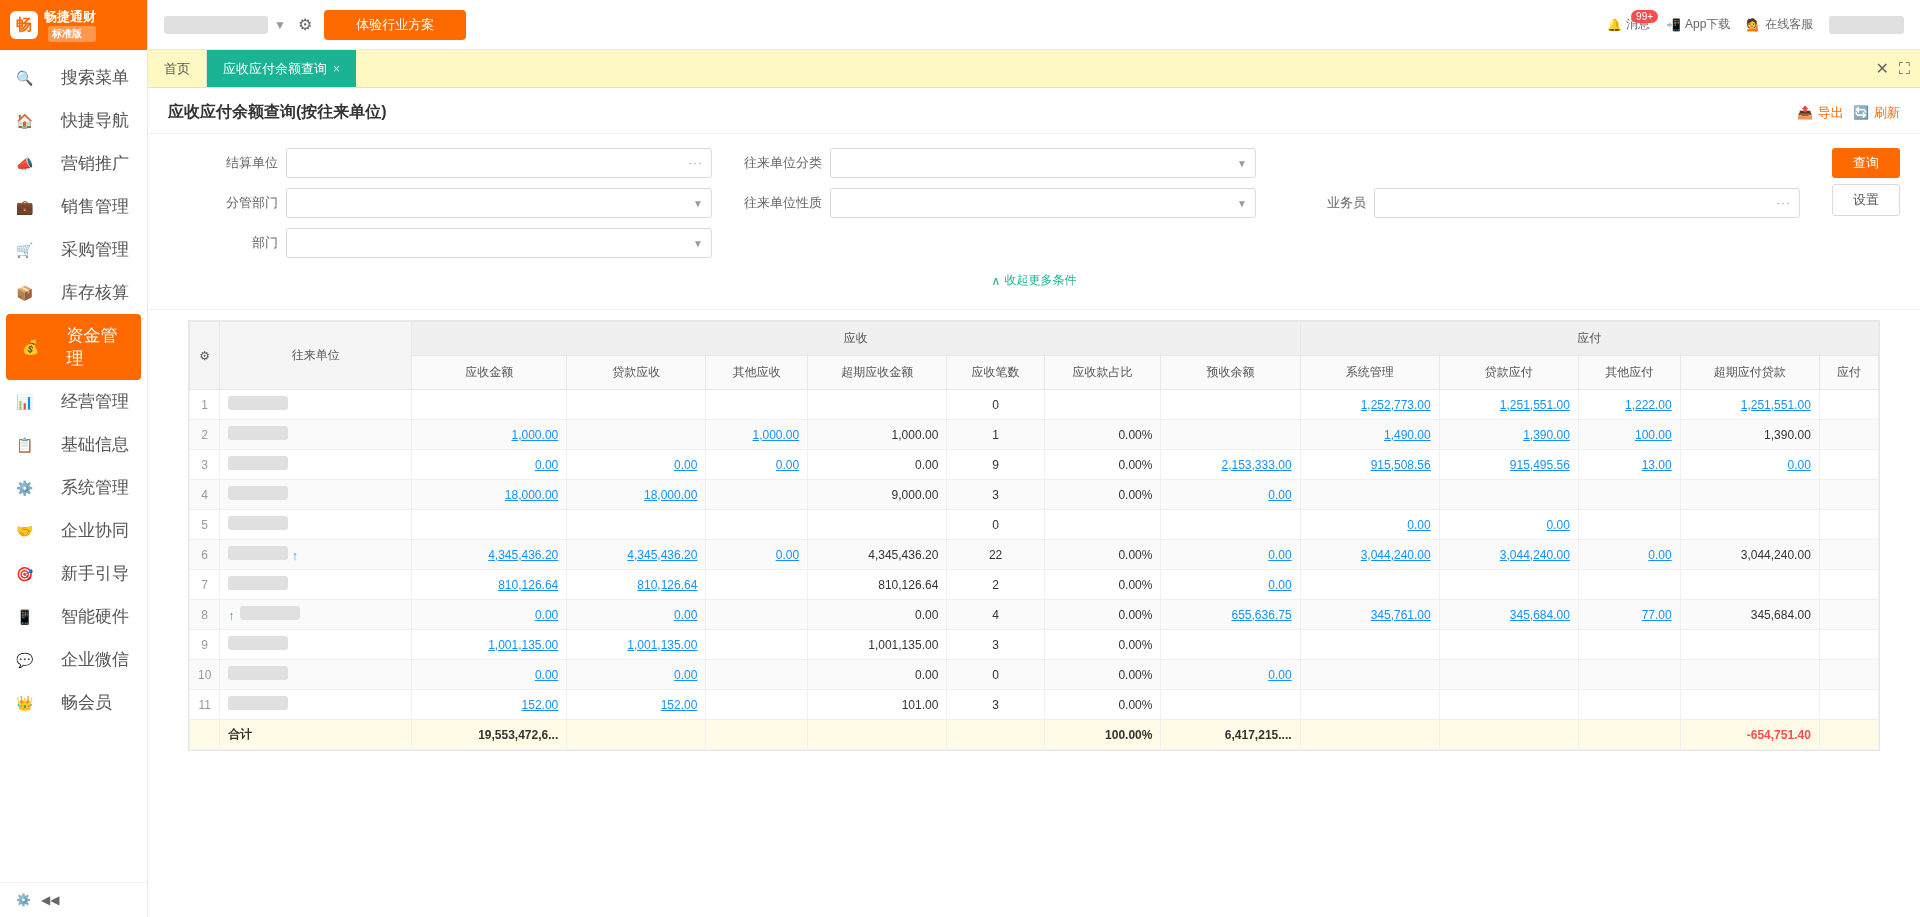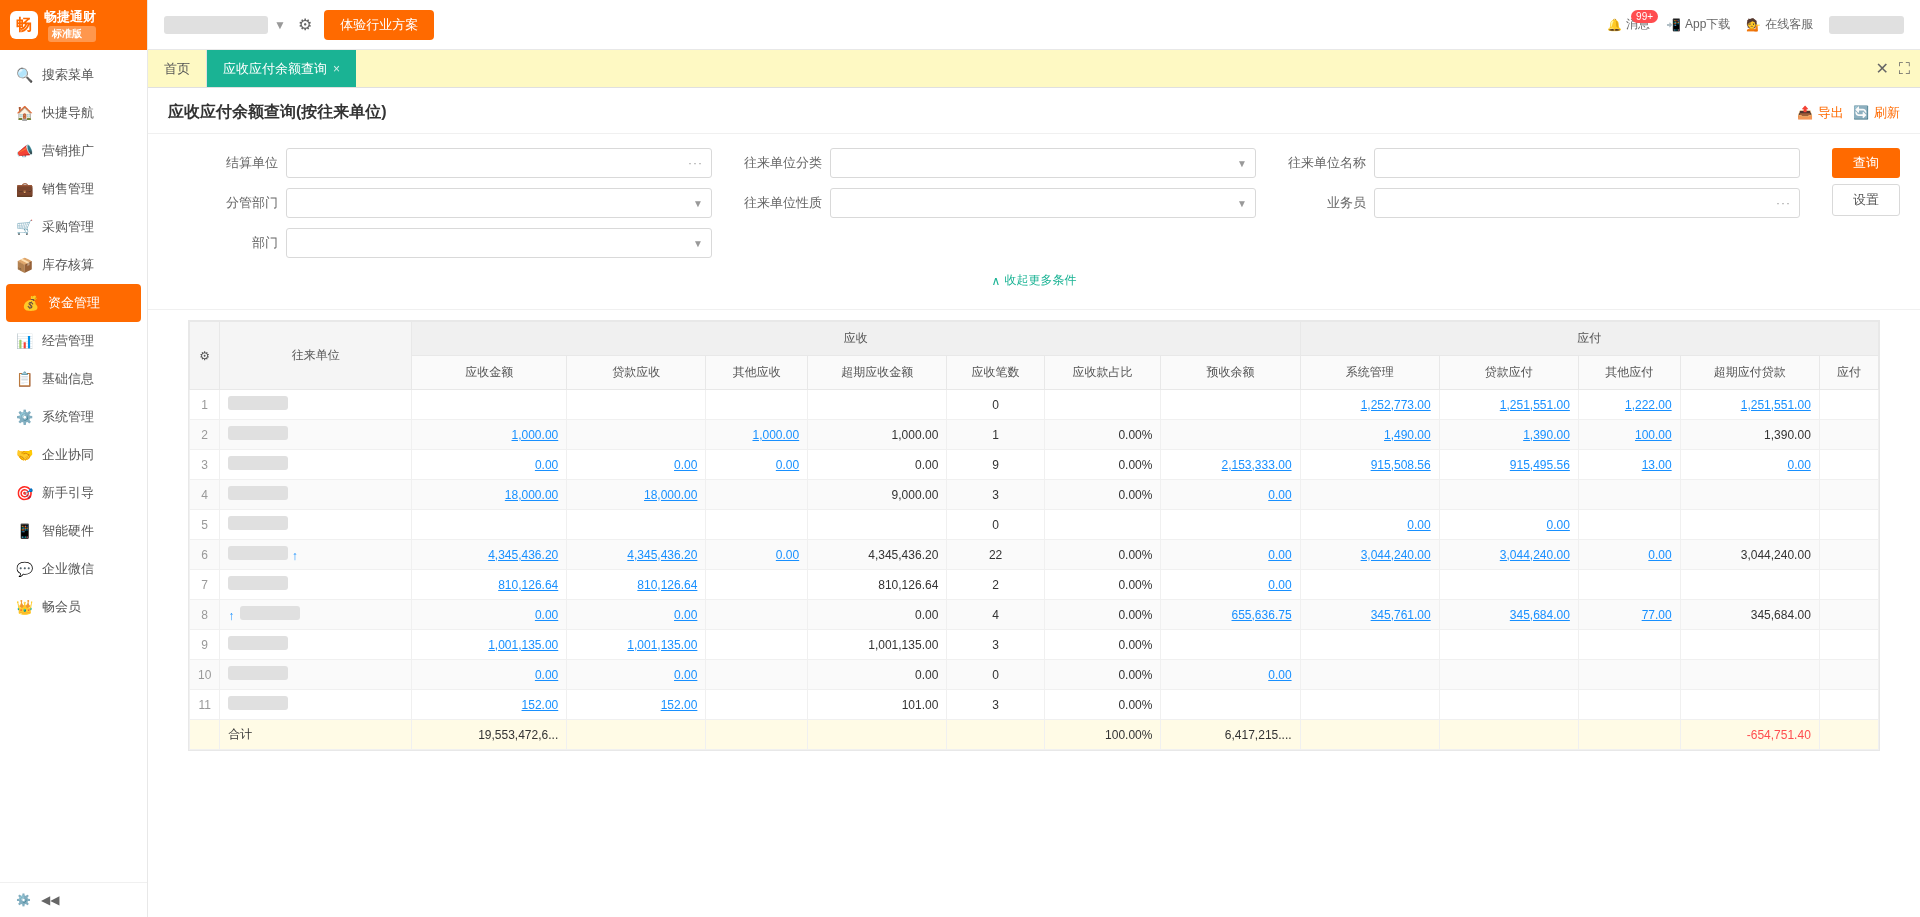--- a/index.html
+++ b/index.html
@@ -10,30 +10,30 @@
 
     
     .sidebar { width: 148px; background: #fff; border-right: 1px solid #e8e8e8; display: flex; flex-direction: column; flex-shrink: 0; }
     .sidebar-logo { height: 50px; background: #ff6a00; display: flex; align-items: center; padding: 0 10px; color: #fff; font-size: 13px; font-weight: bold; }
     .sidebar-logo .badge { font-size: 10px; background: rgba(255,255,255,0.3); padding: 1px 4px; border-radius: 3px; margin-left: 4px; }
     .sidebar-logo .logo-icon { width: 28px; height: 28px; background: #fff; border-radius: 6px; display: flex; align-items: center; justify-content: center; margin-right: 6px; color: #ff6a00; font-size: 16px; font-weight: bold; }
     .sidebar-nav { flex: 1; overflow-y: auto; padding: 6px 0; }
     .sidebar-item { display: flex; align-items: center; padding: 10px 16px; cursor: pointer; color: #555; gap: 8px; }
     .sidebar-item.active { background: #ff6a00; color: #fff; border-radius: 4px; margin: 0 6px; }
     .sidebar-item .s-icon { font-size: 14px; width: 18px; text-align: center; }
-    .sidebar-item .s-label { font-size: 13px; }
+    .sidebar-item .s-label { font-size: 17px; margin-left: 19px; }
     .sidebar-bottom { padding: 10px 16px; display: flex; gap: 10px; border-top: 1px solid #f0f0f0; }
 
     
     .main-area { flex: 1; display: flex; flex-direction: column; overflow: hidden; }
 
     
     .top-bar { height: 50px; background: #fff; border-bottom: 1px solid #e8e8e8; display: flex; align-items: center; padding: 0 16px; gap: 12px; }
     .top-bar-breadcrumb { display: flex; align-items: center; gap: 6px; color: #999; font-size: 12px; }
-    .btn-orange-solid { background: #ff6a00; color: #fff; border: none; border-radius: 4px; padding: 6px 16px; cursor: pointer; font-size: 13px; }
+    .btn-orange-solid { background: #ff6a00; color: #fff; border: none; border-radius: 4px; padding: 6px 32px; cursor: pointer; font-size: 13px; }
     .gear-btn { color: #666; cursor: pointer; font-size: 16px; }
     .top-bar-right { display: flex; align-items: center; gap: 16px; }
     .notification-area { display: flex; align-items: center; gap: 4px; color: #666; cursor: pointer; position: relative; }
     .notif-badge { background: #ff4d4f; color: #fff; font-size: 10px; border-radius: 10px; padding: 1px 5px; position: absolute; top: -6px; right: -8px; }
 
     
     .tab-bar { height: 38px; background: #fef9c3; border-bottom: 1px solid #e0e0e0; display: flex; align-items: stretch; }
     .tab-home { padding: 0 16px; display: flex; align-items: center; color: #555; cursor: pointer; font-size: 13px; border-right: 1px solid #e0e0e0; }
     .tab-active { padding: 0 16px; display: flex; align-items: center; color: #fff; background: #1ab394; cursor: pointer; font-size: 13px; gap: 6px; }
     .tab-close { color: rgba(255,255,255,0.8); font-size: 12px; cursor: pointer; }
@@ -66,21 +66,21 @@
     thead tr { background: #f5f5f5; }
     th { padding: 8px 6px; text-align: center; border: 1px solid #e8e8e8; color: #555; font-weight: normal; white-space: nowrap; }
     td { padding: 6px 8px; border: 1px solid #f0f0f0; text-align: right; white-space: nowrap; }
     td.center { text-align: center; }
     td.left { text-align: left; }
     tr:nth-child(even) { background: #fafafa; }
     .num-link { color: #1890ff; text-decoration: underline; cursor: pointer; }
     .th-group { background: #f0f0f0; }
     .row-num { color: #999; text-align: center; }
     .blurred-cell { background: #e0e0e0; border-radius: 3px; height: 14px; display: inline-block; min-width: 60px; }
-    .total-row { background: #fffbe6 !important; font-weight: normal; }
+    .total-row { background: #fffbe6 !important; font-weight: bold; }
     .total-row td { border-top: 1px solid #e8d89a; }
 
     
     ::-webkit-scrollbar { width: 6px; height: 6px; }
     ::-webkit-scrollbar-thumb { background: #ccc; border-radius: 3px; }
     ::-webkit-scrollbar-track { background: #f5f5f5; }
     .filter-item { display: flex; align-items: center; gap: 8px; }
     .fi-label { color: #666; font-size: 13px; width: 90px; text-align: right; flex-shrink: 0; }
     .fi-control { flex: 1; height: 30px; border: 1px solid #d9d9d9; border-radius: 3px; display: flex; align-items: center; padding: 0 8px; background: #fff; cursor: pointer; }
     .fi-control-dots { justify-content: flex-end; color: #999; gap: 4px; }
@@ -244,24 +244,20 @@
                 </div>
 
                 <div class="filter-item">
                   <span class="fi-label">往来单位分类</span>
                   <div class="fi-control fi-control-arrow" style="flex:1;">
                     <span></span>
                     <span class="chevron">▼</span>
                   </div>
                 </div>
 
-                <div class="filter-item">
-                  <span class="fi-label">往来单位名称</span>
-                  <div class="fi-control" style="flex:1;"></div>
-                </div>
               </div>
 
               <div style="display:grid;grid-template-columns:1fr 1fr 1fr;gap:12px 20px;margin-bottom:10px;padding-right:100px;">
 
                 <div class="filter-item">
                   <span class="fi-label">分管部门</span>
                   <div class="fi-control fi-control-arrow" style="flex:1;">
                     <span></span>
                     <span class="chevron">▼</span>
                   </div>

